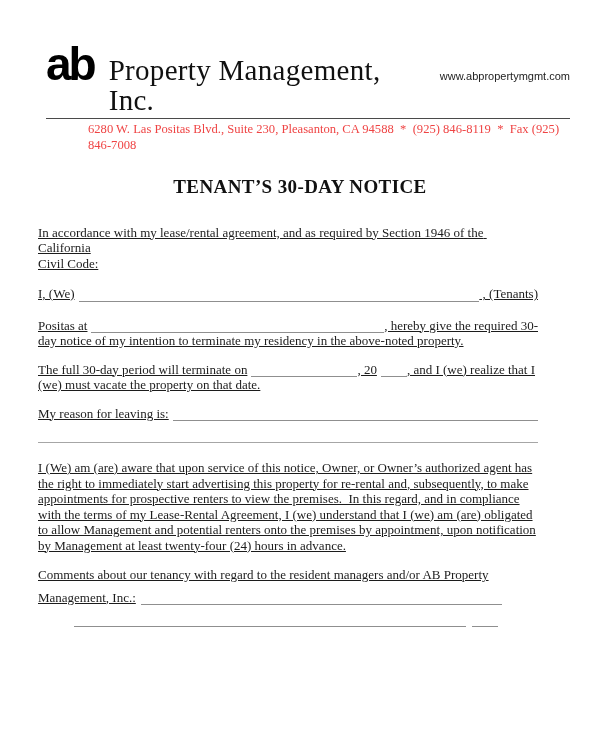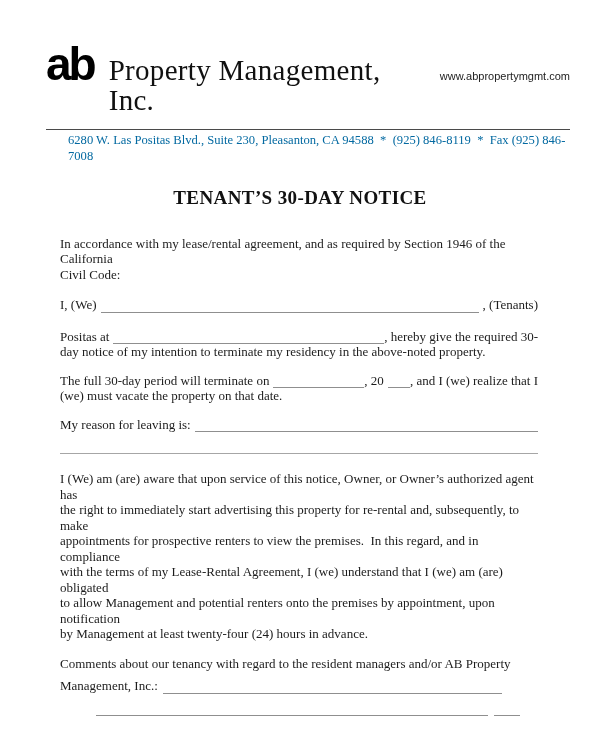--- a/index.html
+++ b/index.html
@@ -9,37 +9,37 @@
     margin:0 auto;
     background:#ffffff;
     color:#1c1c1c;
     font-family:"Liberation Serif","DejaVu Serif",serif;
     font-size:13px;
     line-height:15.5px;
     overflow:hidden;
   }
 
   
-  .letterhead { margin:46px 30px 0 46px; border-bottom:1px solid #4a4a4a; padding-bottom:14px;
+  .letterhead { margin:46px 30px 0 46px; border-bottom:1px solid #4a4a4a; padding-bottom:3px;
                 display:flex; align-items:baseline; }
   .logo {
     font-family:"Liberation Sans","DejaVu Sans",sans-serif;
     font-weight:900; font-size:46px; line-height:36px; letter-spacing:-3px;
     color:#000;
   }
   .company { font-size:29px; line-height:30px; margin-left:15px; letter-spacing:0.3px; color:#111; }
   .website { font-family:"Liberation Sans","DejaVu Sans",sans-serif; font-size:11px; margin-left:18px; color:#222; }
-  .address { margin:3px 30px 0 68px; font-size:12.6px; white-space:pre-wrap; color:#0369a1; }
+  .address { margin:3px 30px 0 88px; font-size:12.6px; white-space:pre-wrap; color:#ef4444; }
 
   
   .doc-title { text-align:center; font-size:19px; font-weight:bold; letter-spacing:0.4px;
                margin:26px 0 0 0; color:#111; }
 
   
-  .content { padding:0 62px 0 60px; }
+  .content { padding:0 62px 0 38px;text-decoration:underline; }
   .para { margin-top:13px; }
   .row { display:flex; align-items:flex-end; }
   .row > .txt { white-space:pre; }
   .blank { border-bottom:1px solid #8f8f8f; height:14px; }
   .blank.grow { flex:1 1 auto; margin-left:4px; }
   .intro { margin-top:30px; }
   .pre { white-space:pre-wrap; }
 
   .reason-extra-line { border-bottom:1px solid #a6a6a6; height:1px; margin-top:20px; }
 

